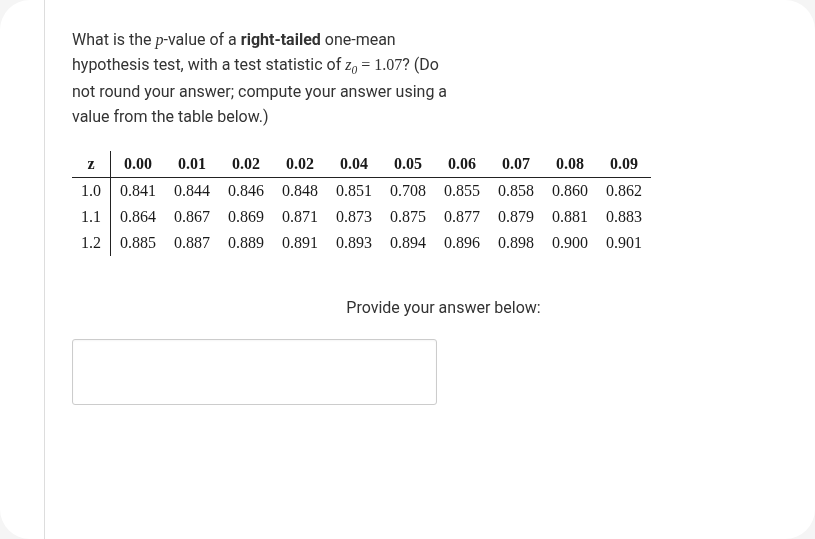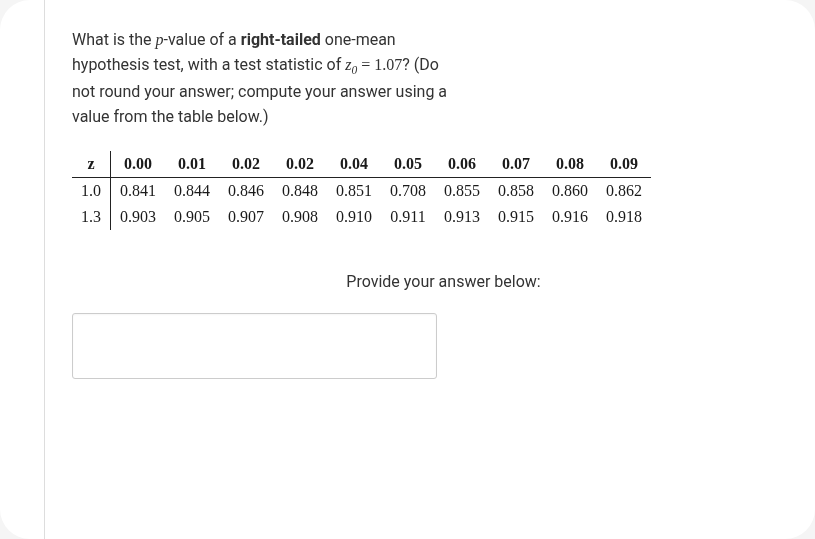--- a/index.html
+++ b/index.html
@@ -58,31 +58,44 @@
               <td>0.846</td>
               <td>0.848</td>
               <td>0.851</td>
               <td>0.708</td>
               <td>0.855</td>
               <td>0.858</td>
               <td>0.860</td>
               <td>0.862</td>
             </tr>
             <tr>
-              <td>1.3</td>
-              <td>0.903</td>
-              <td>0.905</td>
-              <td>0.907</td>
-              <td>0.908</td>
-              <td>0.910</td>
-              <td>0.911</td>
-              <td>0.913</td>
-              <td>0.915</td>
-              <td>0.916</td>
-              <td>0.918</td>
+              <td>1.1</td>
+              <td>0.864</td>
+              <td>0.867</td>
+              <td>0.869</td>
+              <td>0.871</td>
+              <td>0.873</td>
+              <td>0.875</td>
+              <td>0.877</td>
+              <td>0.879</td>
+              <td>0.881</td>
+              <td>0.883</td>
+            </tr>
+            <tr>
+              <td>1.2</td>
+              <td>0.885</td>
+              <td>0.887</td>
+              <td>0.889</td>
+              <td>0.891</td>
+              <td>0.893</td>
+              <td>0.894</td>
+              <td>0.896</td>
+              <td>0.898</td>
+              <td>0.900</td>
+              <td>0.901</td>
             </tr>
           </tbody>
       </table>
     </div>
 
     <div class="answer-label">Provide your answer below:</div>
     <div class="answer-box">
       <input class="answer-input" type="text" style="">
     </div>
   </div>

